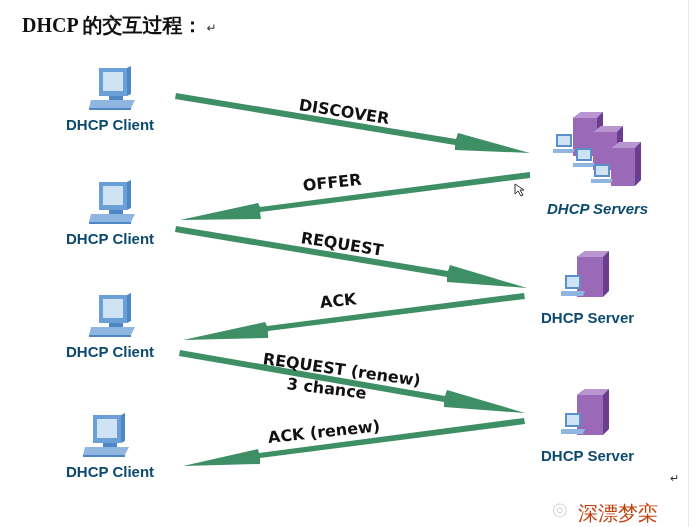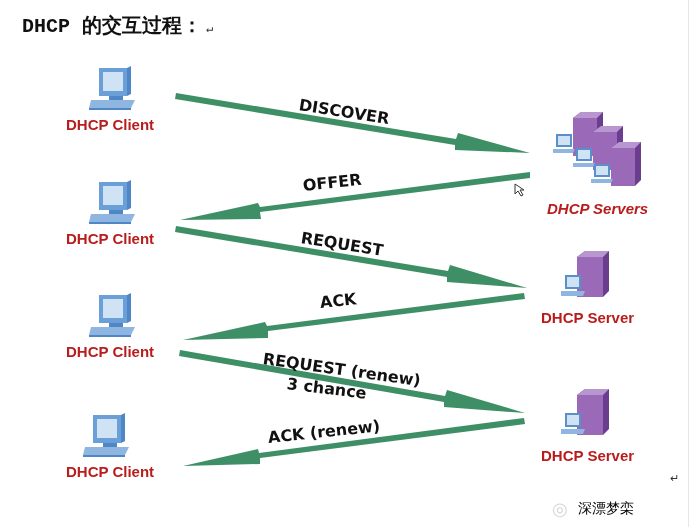--- a/index.html
+++ b/index.html
@@ -1,24 +1,24 @@
 <!DOCTYPE html>
 <html><head>
 <meta charset="utf-8">
 <style>
   html, body { margin: 0; padding: 0; background: #ffffff; }
   body { width: 700px; height: 527px; position: relative; overflow: hidden; font-family: "Liberation Sans", sans-serif; }
-  .title { position: absolute; left: 22px; top: 12px; font-family: Liberation Mono, monospace; font-weight: bold; font-size: 20px; color: #111; }
+  .title { position: absolute; left: 22px; top: 12px; font-family: Liberation Serif, serif; font-weight: bold; font-size: 20px; color: #111; }
   .title .mark { font-size: 12px; color: #333; font-weight: normal; margin-left: 4px; }
-  .node-label { position: absolute; font-family: "Liberation Sans", sans-serif; font-size: 15px; font-weight: bold; color: #b91c1c; white-space: nowrap; }
+  .node-label { position: absolute; font-family: "Liberation Sans", sans-serif; font-size: 15px; font-weight: bold; color: #0c4a6e; white-space: nowrap; }
   .icon { position: absolute; }
   svg.arrows { position: absolute; left: 0; top: 0; }
   .msg { position: absolute; font-family: "DejaVu Sans", sans-serif; font-weight: bold; font-size: 16px; color: #111; white-space: nowrap; transform-origin: left center; }
   .right-border { position: absolute; left: 688px; top: 0; width: 1px; height: 527px; background: #e6e6e6; }
-  .watermark { position: absolute; left: 578px; top: 500px; font-size: 14px; color: #000000; font-family: "DejaVu Sans", sans-serif; white-space: nowrap; }
+  .watermark { position: absolute; left: 578px; top: 500px; font-size: 20px; color: #c2410c; font-family: "DejaVu Sans", sans-serif; white-space: nowrap; }
   .wm-icon { position: absolute; left: 552px; top: 498px; font-size: 18px; color: #d5d5d5; }
   .cursor { position: absolute; left: 514px; top: 183px; }
 </style>
 </head>
 <body>
 
 <div class="right-border"></div>
 
 <div class="title">
   <span>DHCP 的交互过程：</span><span class="mark">↵</span>

